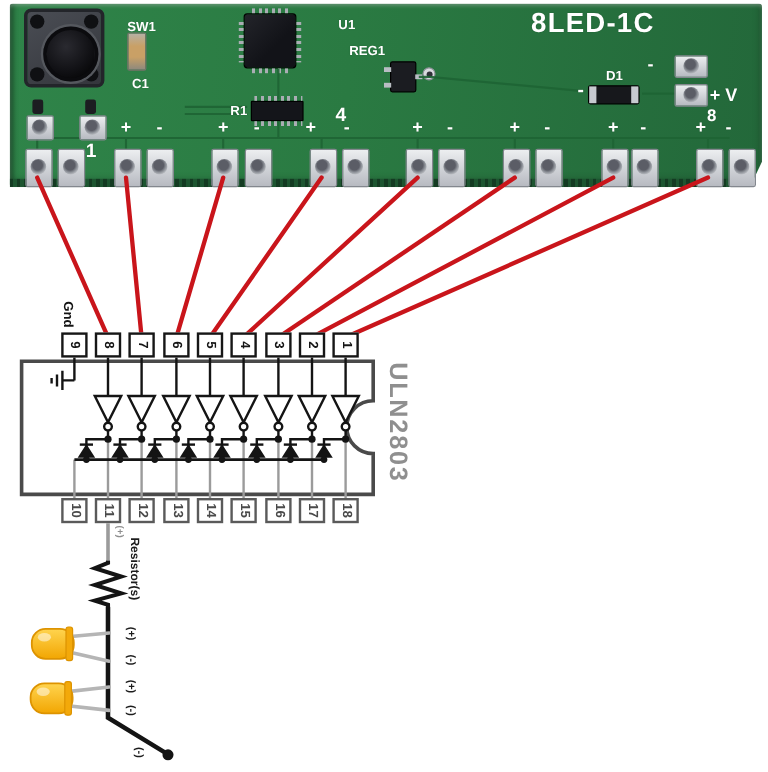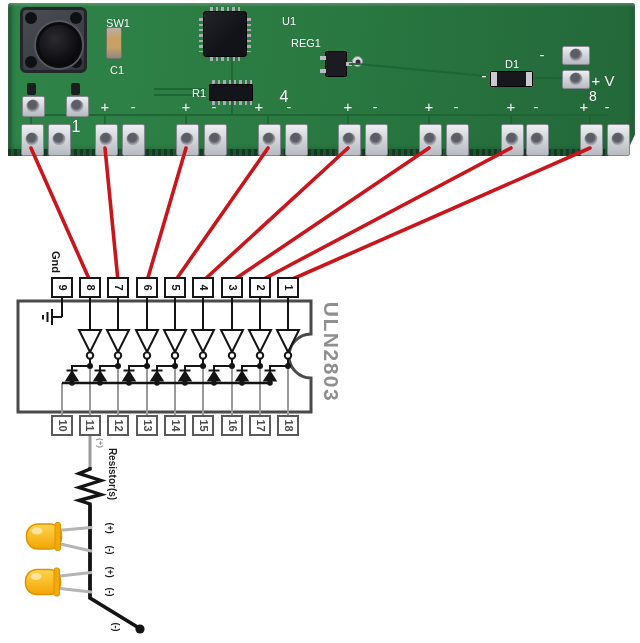--- a/index.html
+++ b/index.html
@@ -36,21 +36,21 @@
   .teeth-v{position:absolute;width:4px;background:repeating-linear-gradient(180deg,#aaadb4 0 2.5px,transparent 2.5px 5.5px);}
   .teeth-h{position:absolute;height:4px;background:repeating-linear-gradient(90deg,#aaadb4 0 2.5px,transparent 2.5px 5.5px);}
   #c1{left:98px;top:24px;width:16px;height:32px;border-radius:2px;
       background:linear-gradient(180deg,#b6b1a5,#c9a066 35%,#c9a066 65%,#8e897d);border:1px solid #77726a;}
   #reg1-body{left:317px;top:48px;width:22px;height:26px;background:#1b1c21;border-radius:2px;border:1px solid #000;}
   .reg-leg{position:absolute;width:6px;height:4px;background:#b9bdc4;}
   #r1-body{left:201px;top:81px;width:44px;height:17px;background:#14151a;border:1px solid #000;border-radius:1px;}
   #d1-body{left:482px;top:68px;width:43px;height:16px;background:#17181c;border:1px solid #000;border-radius:2px;}
   .cap-end{position:absolute;top:0;width:6px;height:100%;background:#c7cad0;}
   
-  .lbl{position:absolute;z-index:6;color:#fff;font-weight:normal;white-space:nowrap;
+  .lbl{position:absolute;z-index:6;color:#fff;font-weight:bold;white-space:nowrap;
        transform:translate(-50%,-50%);text-shadow:0 0 1px rgba(0,0,0,.25);}
   
   #wires{position:absolute;left:0;top:0;z-index:3;}
   .pin{position:absolute;z-index:4;width:22px;height:21px;background:#fff;display:flex;
        align-items:center;justify-content:center;box-sizing:border-box;}
   .pin.top{border:2px solid #161616;color:#161616;}
   .pin.bot{border:2px solid #5a5a5a;color:#4a4a4a;}
   .pin span{display:block;transform:rotate(90deg);font-size:11px;font-weight:bold;line-height:1;}
   .rotlbl{position:absolute;z-index:5;font-weight:bold;white-space:nowrap;
        transform:translate(-50%,-50%) rotate(90deg);}
@@ -116,20 +116,21 @@
     </div>
 
     <div id="d1-body" class="comp">
       <div class="cap-end" style="left:0"></div>
       <div class="cap-end" style="right:0"></div>
     </div>
 
     <div id="pcb-edge"></div>
   </div>
 
+  <div class="lbl" style="left:494px;top:19px;font-size:23px;letter-spacing:1px">8LED-1C</div>
   <div class="lbl" style="left:118px;top:23px;font-size:11px">SW1</div>
   <div class="lbl" style="left:117px;top:70px;font-size:11px">C1</div>
   <div class="lbl" style="left:289px;top:21px;font-size:11px">U1</div>
   <div class="lbl" style="left:306px;top:43px;font-size:11px">REG1</div>
   <div class="lbl" style="left:199px;top:93px;font-size:11px">R1</div>
   <div class="lbl" style="left:512px;top:64px;font-size:11px">D1</div>
   <div class="lbl" style="left:484px;top:76px;font-size:16px">-</div>
   <div class="lbl" style="left:542px;top:54px;font-size:15px">-</div>
   <div class="lbl" style="left:603px;top:80px;font-size:15px">+ V</div>
   <div class="lbl" style="left:76px;top:127px;font-size:16px">1</div>

